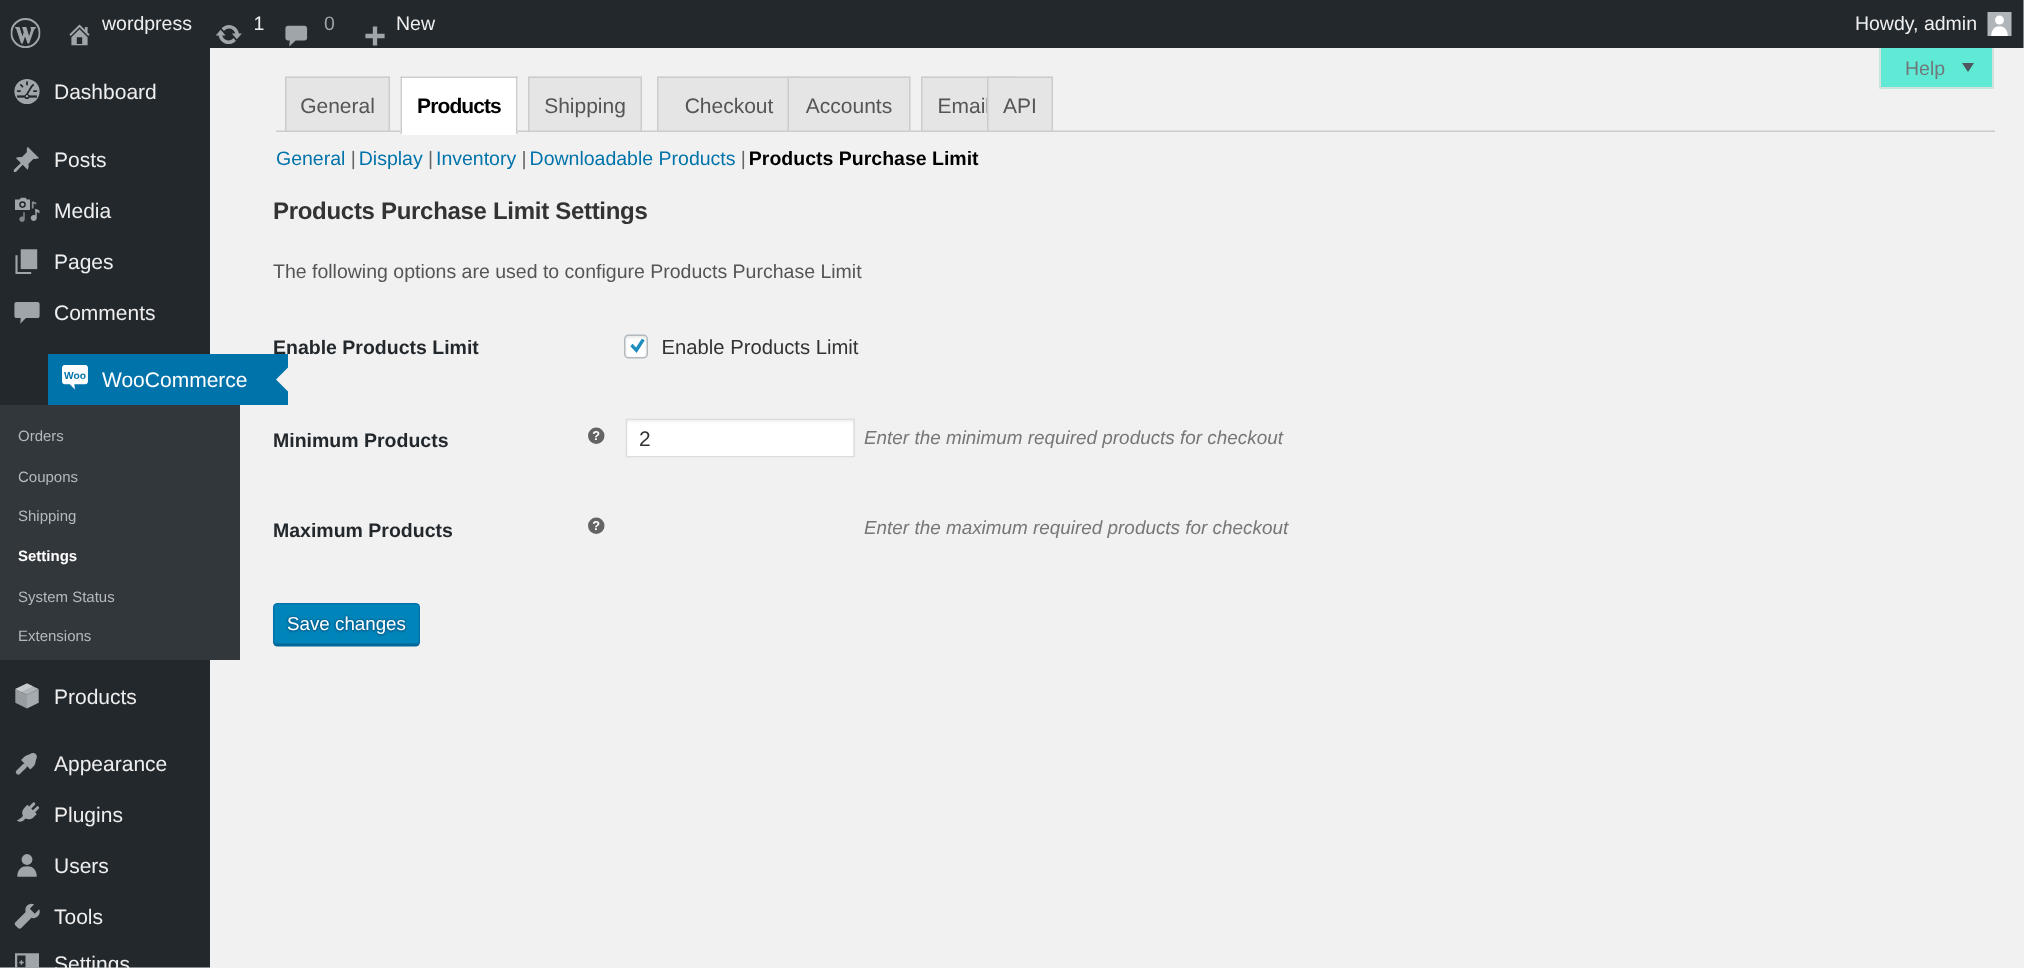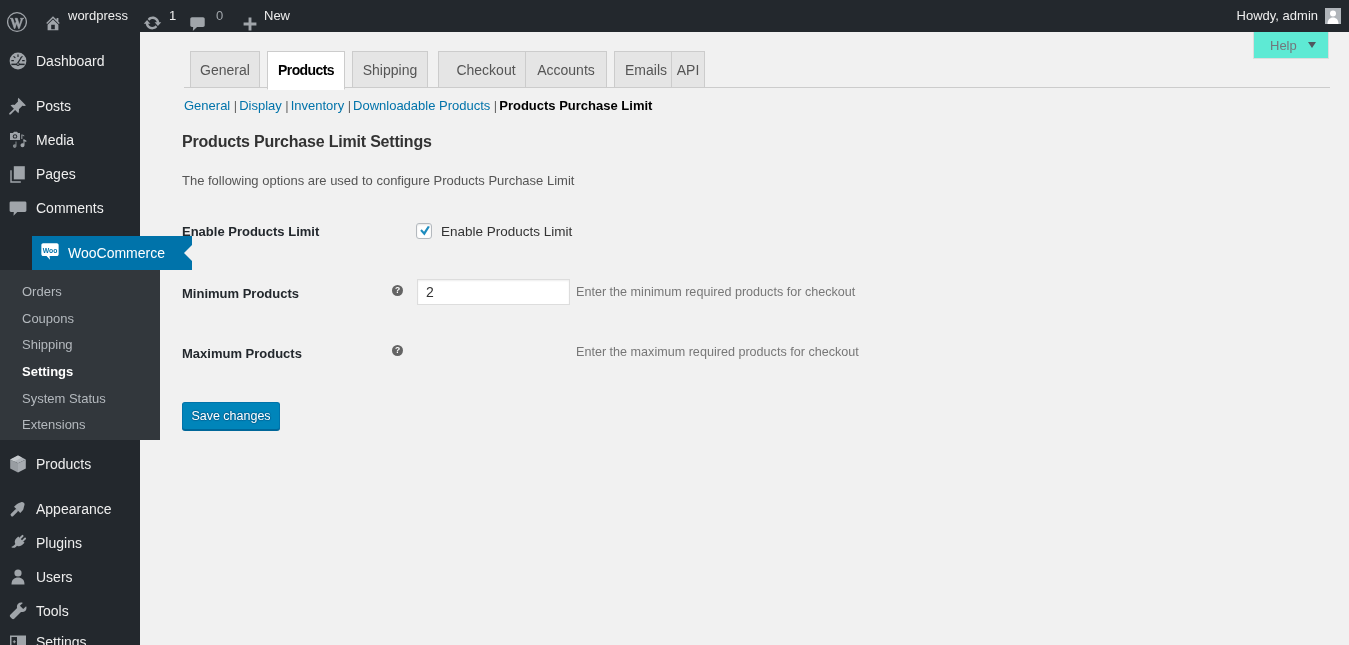--- a/index.html
+++ b/index.html
@@ -8,21 +8,21 @@
 #adminbar { position:absolute; left:0; top:0; width:1349px; height:32px; background:#23282d; z-index:50; }
 .ab-item { position:absolute; top:0; height:32px; line-height:32px; color:#eee; font-size:13px; }
 #sidebar { position:absolute; left:0; top:32px; width:140px; height:613px; background:#23282d; z-index:40; }
 .menu-item { position:absolute; left:0; width:160px; height:34px; }
 .menu-item .mi-icon { position:absolute; left:8px; top:7px; width:20px; height:20px; }
 .menu-item .mi-label { position:absolute; left:36px; top:0; height:34px; line-height:34px; font-size:14px; color:#eee; }
 #wc-item { background:#0073aa;margin-left:32px; }
 #wc-item:after { content:""; position:absolute; right:0; top:50%; margin-top:-8px; width:0; height:0;
   border:8px solid transparent; border-right-color:#f1f1f1; }
 #submenu { position:absolute; left:0; top:238px; width:160px; height:170px; background:#32373c; padding-top:9px; }
-#submenu a { display:block; height:26.7px; line-height:26.7px; padding-left:22px; font-size:13px;
+#submenu a { display:block; height:26.7px; line-height:26.7px; padding-left:12px; font-size:10px;
   color:#b4b9be; text-decoration:none; }
 #submenu a.current { color:#fff; font-weight:bold; }
 #content { position:absolute; left:160px; top:32px; width:1189px; height:613px; background:#f1f1f1; }
 #helptab { position:absolute; left:1253px; top:32px; width:76px; height:27px; background:#5eead4;
   border:1px solid #ddd; border-top:none; z-index:45; font-size:13px; color:#72777c;
   text-align:left; line-height:27px; padding-left:16px; }
 #helptab .tri { display:inline-block; width:0; height:0; border:4.5px solid transparent;
   border-top:6px solid #50575e; margin-left:8px; vertical-align:-2px; }
 #tabrow { position:absolute; left:24px; top:19px; width:1146px; height:37px; border-bottom:1px solid #ccc; }
 .nav-tab { position:absolute; top:0; height:37px; line-height:37px; background:#e5e5e5;
@@ -34,21 +34,21 @@
 #crumbs b { color:#000; }
 h2.title { position:absolute; left:22px; top:101px; font-size:16px; letter-spacing:-0.2px; color:#333;
   font-weight:bold; font-family:"Liberation Sans",sans-serif; }
 p.desc { position:absolute; left:22px; top:141px; font-size:13px; color:#555; }
 .rowlabel { position:absolute; left:22px; font-size:13px; font-weight:bold; color:#23282d; }
 .helpico { position:absolute; width:11px; height:11px; background:#646464; border-radius:50%;
   color:#fff; font-size:8.5px; font-weight:bold; text-align:center; line-height:11px; }
 input.txt { position:absolute; left:257px; width:153px; height:26px; border:1px solid #ddd;
   background:#fff; font-size:14px; color:#333; padding:0 8px; font-family:"Liberation Sans",sans-serif;
   box-shadow:inset 0 1px 2px rgba(0,0,0,.07); }
-.idesc { position:absolute; left:416px; font-size:12.6px; color:#777; }
+.idesc { position:absolute; left:416px; font-size:12.6px; font-style:italic; color:#777; }
 #cbx { position:absolute; left:256px; top:191px; width:16px; height:16px; background:#fff;
   border:1px solid #b4b9be; border-radius:3px; box-shadow:inset 0 1px 2px rgba(0,0,0,.1); }
 #cblabel { position:absolute; left:281px; top:192px; font-size:13.5px; color:#333; }
 #savebtn { position:absolute; left:22px; top:370px; width:98px; height:28px; line-height:26px; text-align:center;
   background:#0085ba; border:1px solid #0073aa; border-bottom-color:#006799; border-radius:3px;
   color:#fff; font-size:12.5px; box-shadow:0 1px 0 #006799;
   text-shadow:0 -1px 1px #006799,1px 0 1px #006799,0 1px 1px #006799,-1px 0 1px #006799; }
 .icon-g { fill:#a0a5aa; }
 </style>
 </head>
@@ -197,21 +197,21 @@
   </div>
 </div>
 <div id="content">
   <div id="tabrow">
     <span class="nav-tab" style="left:6px;width:70px">General</span>
     <span class="nav-tab nav-tab-active" style="left:83px;width:78px">Products</span>
     <span class="nav-tab" style="left:168px;width:76px">Shipping</span>
     <span class="nav-tab" style="left:254px;width:96px">Checkout</span>
     <span class="nav-tab" style="left:341px;width:82px">Accounts</span>
     <span class="nav-tab" style="left:430px;width:64px">Emails</span>
-    <span class="nav-tab" style="left:487px;width:34px">API</span>
+    <span class="nav-tab" style="left:474px;width:44px">API</span>
   </div>
   <div id="crumbs"><a>General</a><span class="sep">|</span><a>Display</a><span class="sep">|</span><a>Inventory</a><span class="sep">|</span><a>Downloadable Products</a><span class="sep">|</span><b>Products Purchase Limit</b></div>
   <h2 class="title">Products Purchase Limit Settings</h2>
   <p class="desc">The following options are used to configure Products Purchase Limit</p>
 
   <span class="rowlabel" style="top:192px">Enable Products Limit</span>
   <span id="cbx">
     <svg width="16" height="16" viewBox="0 0 20 20" style="position:absolute;left:-1px;top:-2px">
       <path fill="#1e8cbe" d="M14.83 4.89 L17.3 6.02 L10.54 16.74 L5.29 11.06 L7.1 9.06 L10.03 12.16 Z"></path>
     </svg>

